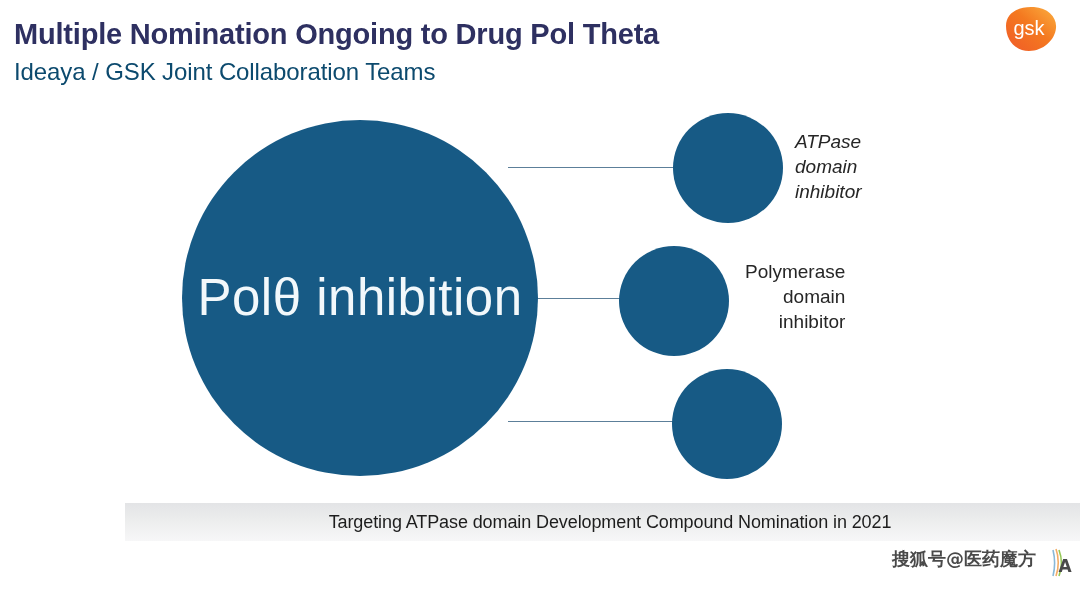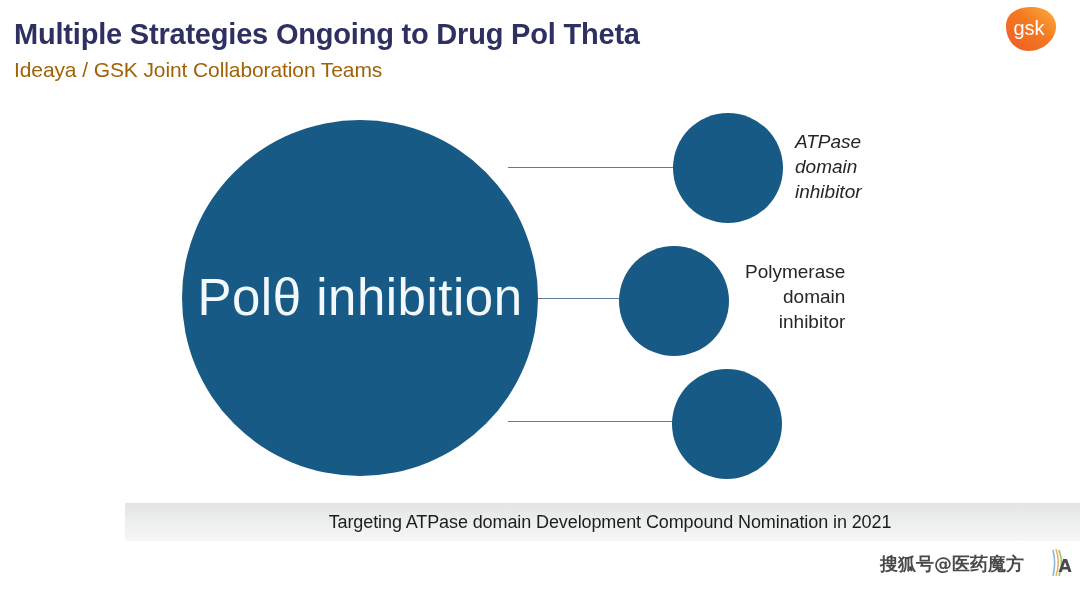--- a/index.html
+++ b/index.html
@@ -15,22 +15,22 @@
 
   
   .title {
     position:absolute; left:14px; top:18px;
     font-size:29px; font-weight:bold;
     color:#2e3061; letter-spacing:-0.2px;
     white-space:nowrap;
   }
   .subtitle {
     position:absolute; left:14px; top:58px;
-    font-size:21px; font-weight:normal;
-    color:#a16207; letter-spacing:-0.1px;
+    font-size:24px; font-weight:normal;
+    color:#0c4a6e; letter-spacing:-0.1px;
     white-space:nowrap;
   }
 
   
   .gsk-logo {
     position:absolute; right:20px; top:4px;
     width:62px; height:50px;
   }
   .gsk-logo svg { display:block; width:100%; height:100%; }
 
@@ -78,38 +78,38 @@
     background:linear-gradient(180deg,#e3e4e6 0%, #eceded 45%, #f7f7f8 100%);
     display:flex; align-items:center; justify-content:center;
   }
   .footer-bar-text {
     font-size:18px; color:#1d1d1d; letter-spacing:-0.1px; white-space:nowrap;
   }
 
   
   .watermark {
     position:absolute; right:6px; bottom:8px;
-    display:flex; align-items:center; gap:16px;
+    display:flex; gap:4px;
     opacity:0.92;
   }
   .watermark-text {
     font-size:18px; font-weight:bold; color:#3a3a3a;
     font-family:"DejaVu Sans", sans-serif;
     text-shadow:0.5px 0.5px 0 rgba(255,255,255,0.85);
     letter-spacing:0px; white-space:nowrap;
   }
   .watermark-mark { width:34px; height:34px; position:relative; top:-1px; }
   .watermark-mark svg { display:block; width:100%; height:100%; }
 </style>
 </head>
 <body>
 
 <div class="slide">
 
-  <div class="title">Multiple Strategies Ongoing to Drug Pol Theta</div>
+  <div class="title">Multiple Nomination Ongoing to Drug Pol Theta</div>
 
   <div class="subtitle">Ideaya / GSK Joint Collaboration Teams</div>
 
   <div class="gsk-logo">
     <svg viewBox="0 0 62 50" xmlns="http://www.w3.org/2000/svg" aria-hidden="true">
       <defs>
         <linearGradient id="gskgrad" x1="0%" y1="100%" x2="100%" y2="0%">
           <stop offset="0%" stop-color="#f05a28"></stop>
           <stop offset="55%" stop-color="#f47920"></stop>
           <stop offset="100%" stop-color="#fbb040"></stop>

